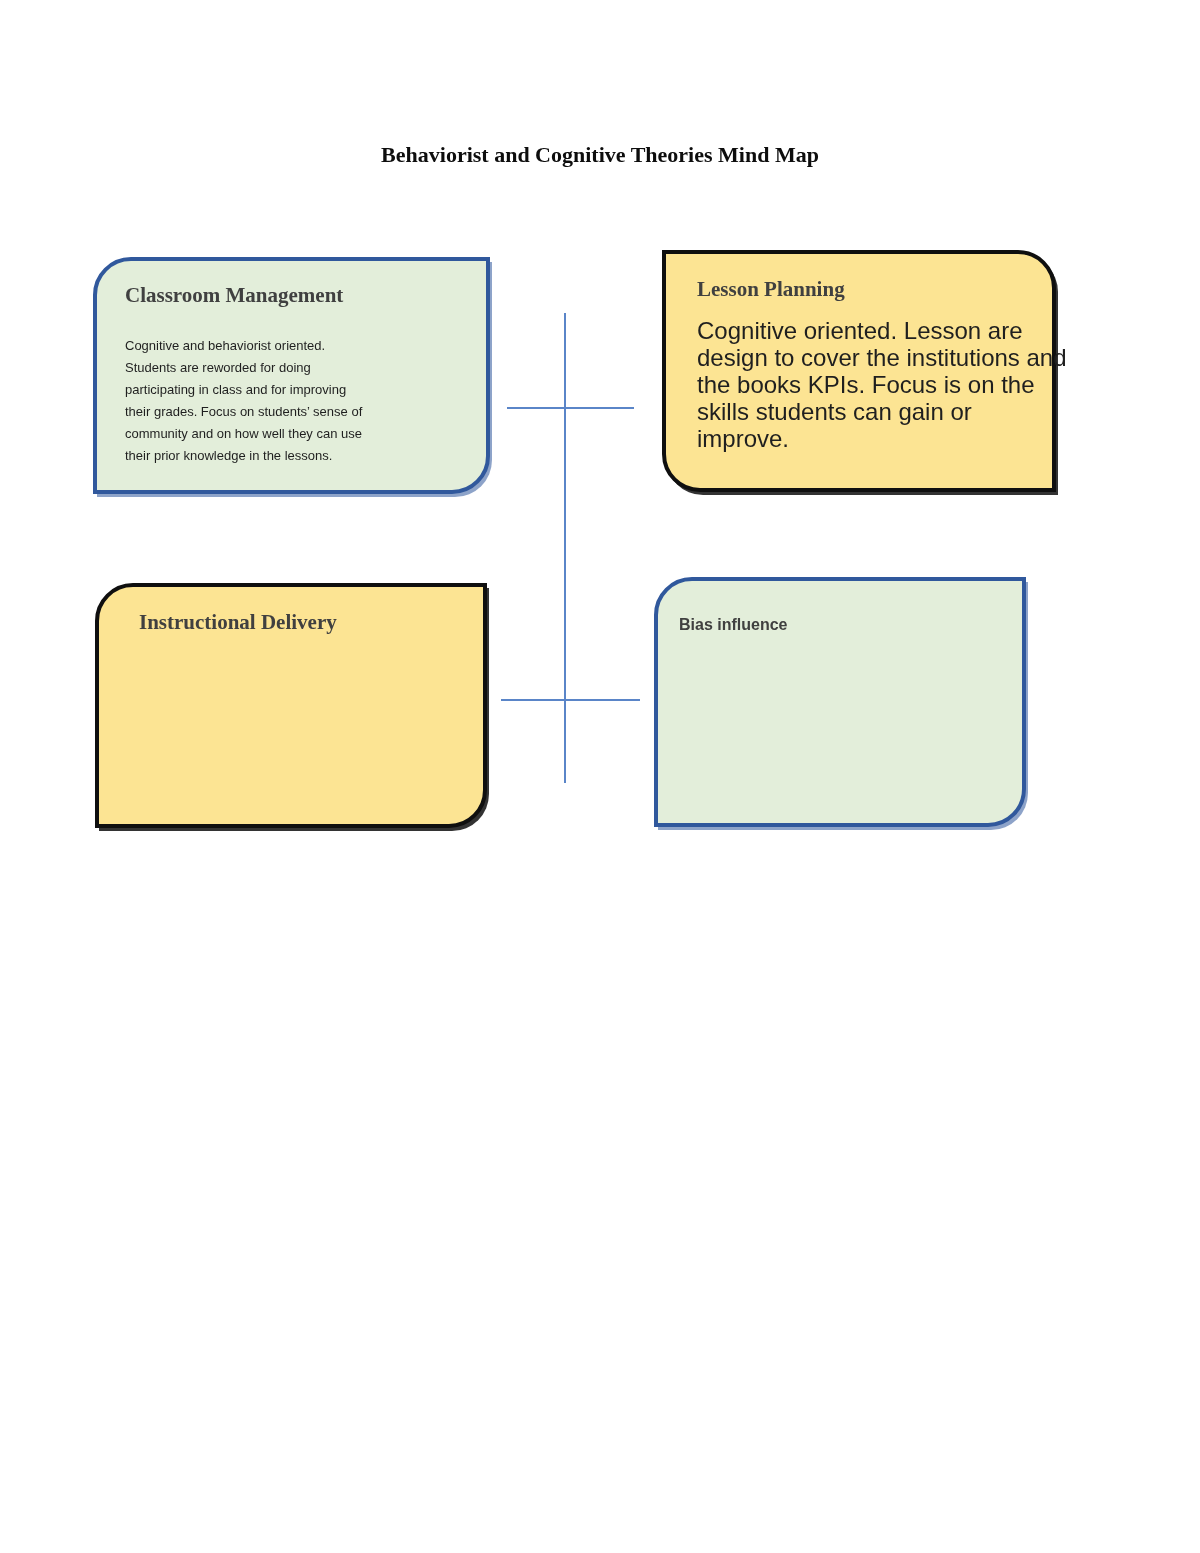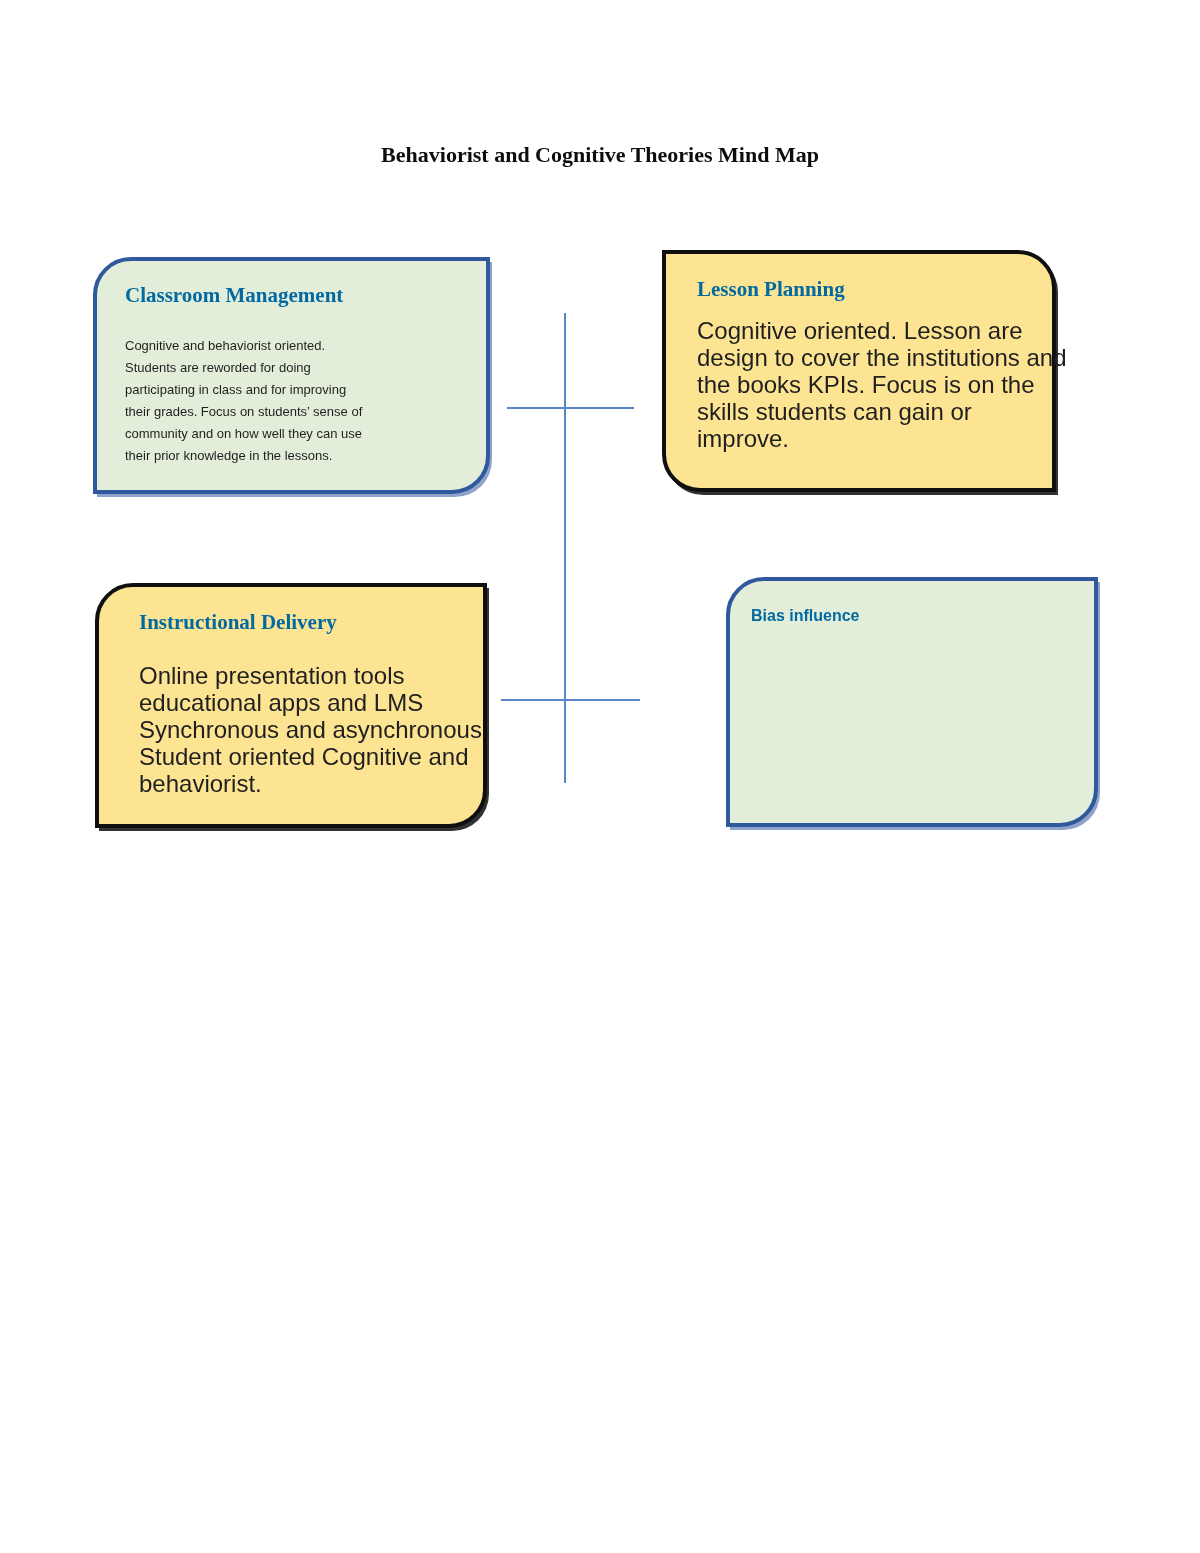--- a/index.html
+++ b/index.html
@@ -38,21 +38,21 @@
     background: #fce493;
     border: 4px solid #0f0f0f;
     box-shadow: 3px 4px 0 -1px rgba(0, 0, 0, 0.8);
   }
   .box h2 {
     margin: 0 0 28px 0;
     font-family: "Liberation Serif", serif;
     font-weight: bold;
     font-size: 21px;
     line-height: 24px;
-    color: #0369a1;
+    color: #404040;
   }
   .box p {
     margin: 0;
     white-space: pre;
     color: #1f1f1f;
   }
   .body-sm { font-size: 13px; line-height: 22px; }
   .body-lg { font-size: 24px; line-height: 27px; }
 
   #box-classroom {
@@ -63,22 +63,22 @@
     border-radius: 0 38px 0 38px;
     padding-left: 31px; padding-top: 23px;
   }
   #box-lesson h2 { margin-bottom: 16px; }
   #box-instructional {
     left: 95px; top: 583px; width: 392px; height: 245px;
     border-radius: 38px 0 38px 0;
     padding-left: 40px; padding-top: 23px;
   }
   #box-bias {
-    left: 726px; top: 577px; width: 372px; height: 250px;
-    padding-left: 21px; padding-top: 25px;
+    left: 654px; top: 577px; width: 372px; height: 250px;
+    padding-left: 21px; padding-top: 34px;
   }
   #box-bias h2 {
     font-family: "Liberation Sans", sans-serif;
     font-size: 16px;
     line-height: 20px;
     margin-bottom: 30px;
   }
   .connector {
     position: absolute;
     background: #5a85c8;
@@ -112,24 +112,19 @@
     <h2>Lesson Planning</h2>
     <p class="body-lg">Cognitive oriented. Lesson are
 design to cover the institutions and
 the books KPIs. Focus is on the
 skills students can gain or
 improve.</p>
   </div>
 
   <div class="box yellow" id="box-instructional">
     <h2>Instructional Delivery</h2>
-    <p class="body-lg">Online presentation tools
-educational apps and LMS
-Synchronous and asynchronous
-Student oriented Cognitive and
-behaviorist.</p>
   </div>
 
   <div class="box green" id="box-bias">
     <h2>Bias influence</h2>
   </div>
 
 </div>
 
 </body></html>

